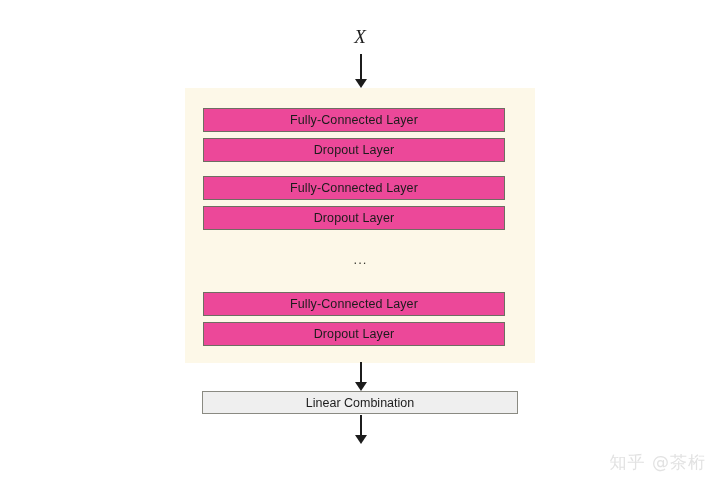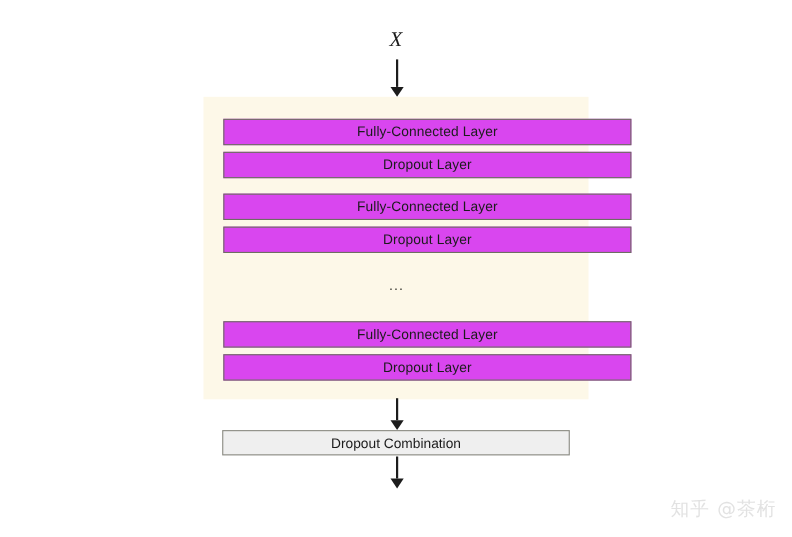--- a/index.html
+++ b/index.html
@@ -72,25 +72,25 @@
     left: 185px;
     top: 88px;
     width: 350px;
     height: 275px;
     background: #fdf8e8;
   }
 
   .layer-box {
     position: absolute;
     left: 203px;
-    width: 371px;
+    width: 302px;
     height: 24px;
     box-sizing: border-box;
     border: 1px solid #6e6e62;
-    background: #d946ef;
+    background: #ec4899;
     display: flex;
     align-items: center;
     justify-content: center;
     font-size: 12.5px;
     color: #1c1c1c;
     letter-spacing: 0.1px;
   }
 
   #ellipsis {
     position: absolute;
@@ -184,21 +184,21 @@
   <div class="layer-box" style="top:322px;">
     <span>Dropout Layer</span>
   </div>
 
   <div class="arrow" id="arrow-stack-to-linear">
     <div class="shaft"></div>
     <div class="head"></div>
   </div>
 
   <div id="linear-combination-box">
-    <span>Dropout Combination</span>
+    <span>Linear Combination</span>
   </div>
 
   <div class="arrow" id="arrow-linear-to-output">
     <div class="shaft"></div>
     <div class="head"></div>
   </div>
 
 
   <div id="watermark">知乎 @茶桁</div>
 

